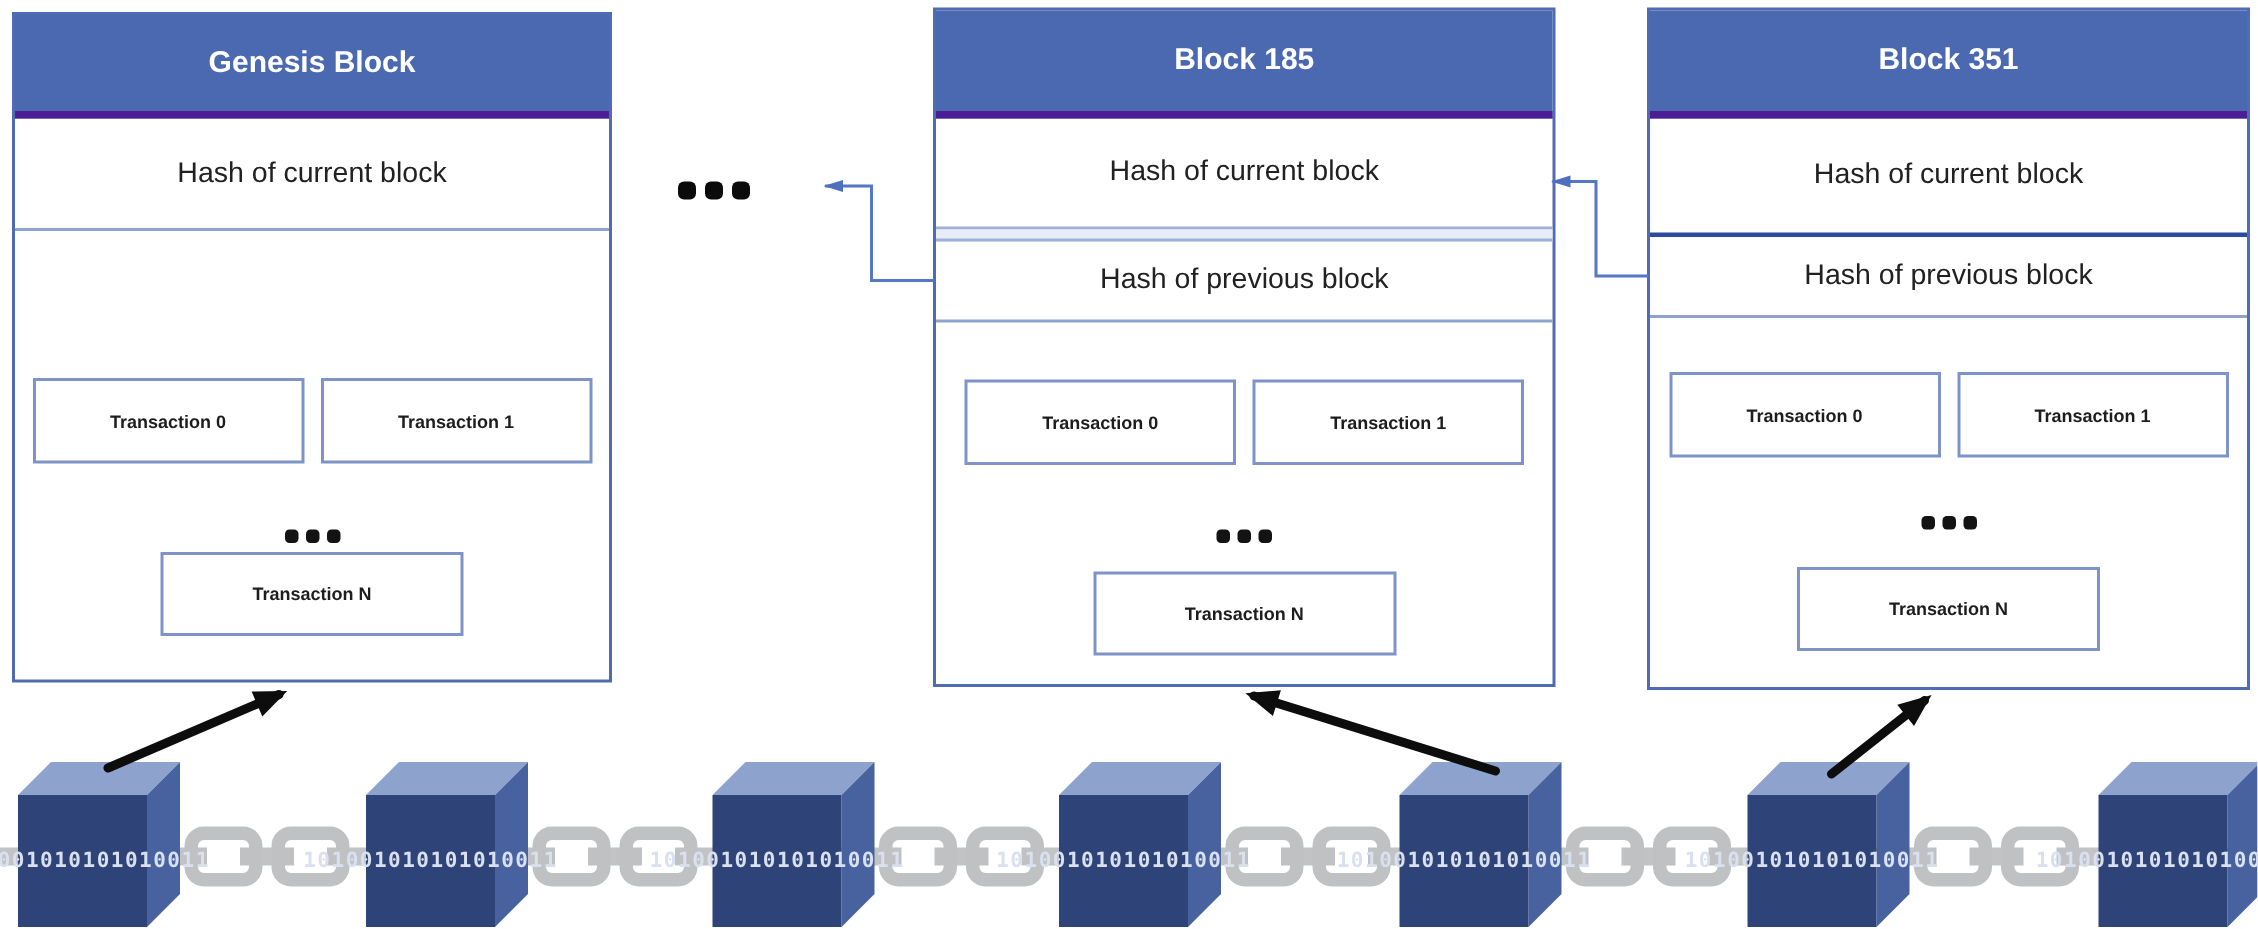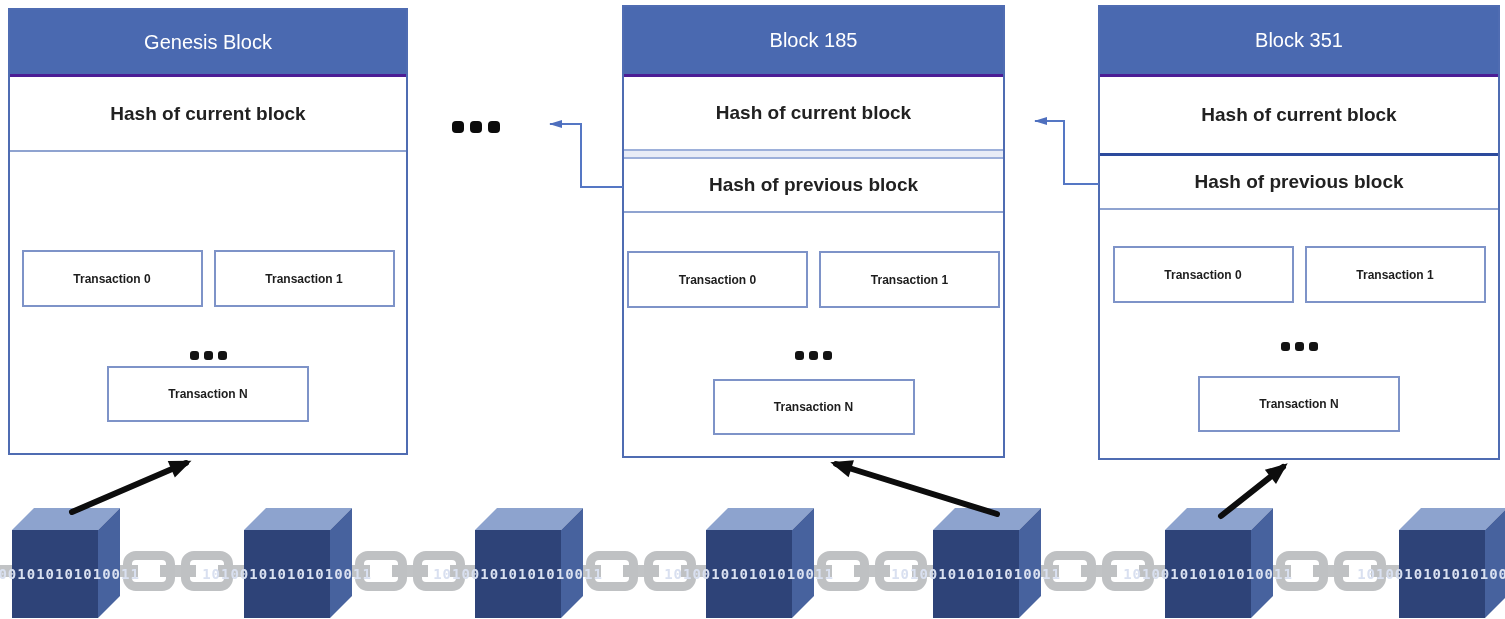--- a/index.html
+++ b/index.html
@@ -7,34 +7,34 @@
     position:relative; width:1505px; height:619px; background:#ffffff;
     overflow:hidden; font-family:"Liberation Sans", sans-serif;
   }
 
   
   .block {
     position:absolute; background:#fff; border:2px solid #4f6cb2;
     box-sizing:border-box; z-index:5; display:flex; flex-direction:column;
   }
   #genesis { left:8px;    top:8px; width:400px; height:447px; }
-  #b185    { left:622px;  top:5px; width:383px; height:453px; }
+  #b185    { left:622px;  top:5px; width:415px; height:453px; }
   #b186    { left:1098px; top:5px; width:402px; height:455px; }
 
   .hdr {
-    background:#4a69b0; color:#ffffff; font-weight:normal; font-size:20px;
+    background:#4a69b0; color:#ffffff; font-weight:bold; font-size:20px;
     display:flex; align-items:center; justify-content:center;
-    border-bottom:3px solid #4c1d95; flex:0 0 auto;
+    border-bottom:5px solid #4c1d95; flex:0 0 auto;
   }
   #genesis .hdr { height:64px; }
   #b185 .hdr, #b186 .hdr { height:67px; }
 
   .hash-row {
     display:flex; align-items:center; justify-content:center;
-    font-weight:bold; font-size:19px; color:#212121; flex:0 0 auto;
+    font-weight:normal; font-size:19px; color:#212121; flex:0 0 auto;
     box-sizing:content-box;
   }
   #genesis .hash-current { height:73px; border-bottom:2px solid #8fa3d0; }
   #b185    .hash-current { height:72px; border-bottom:2px solid #9db0da; }
   #b186    .hash-current { height:76px; border-bottom:3px solid #2c4a9c; }
 
   .double-divider {
     height:8px; box-sizing:border-box; background:#e8ecf6;
     border-bottom:2px solid #9db0da; flex:0 0 auto;
   }

